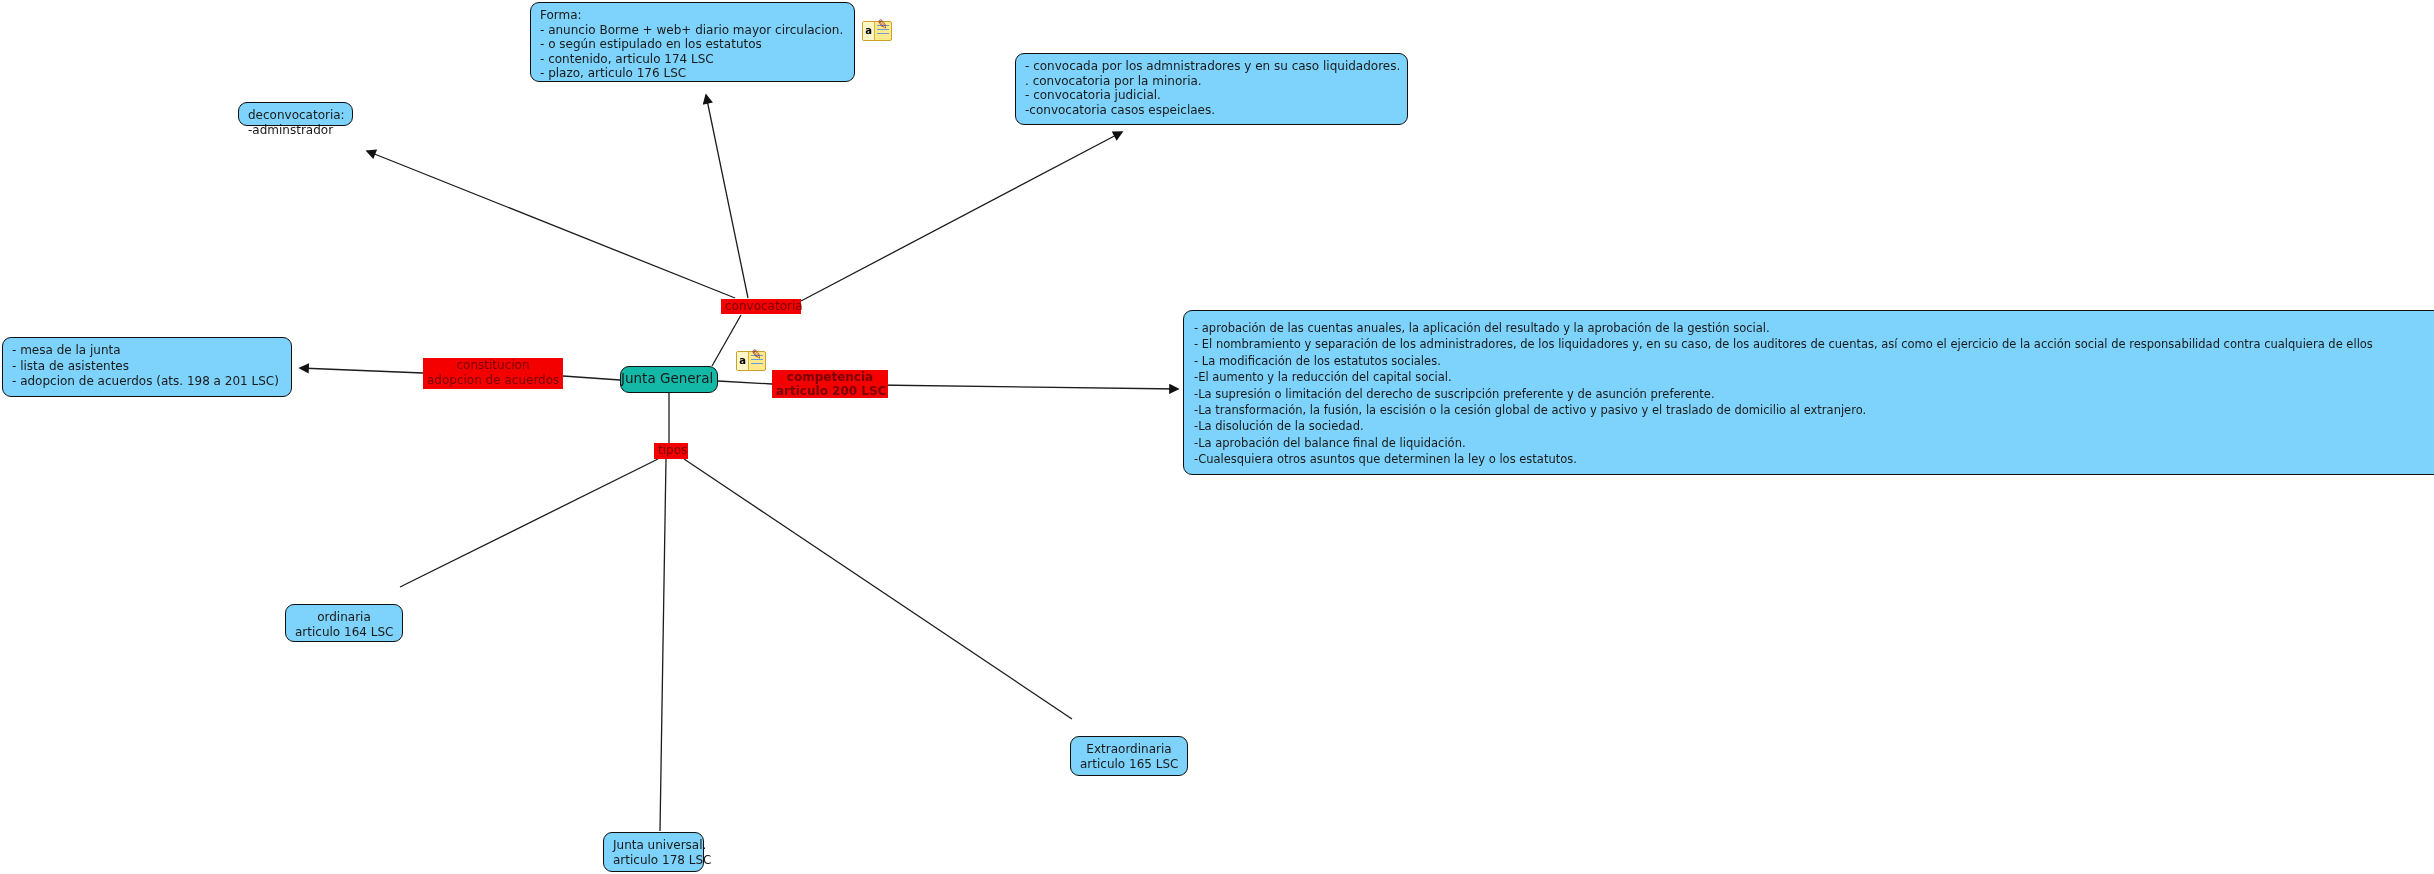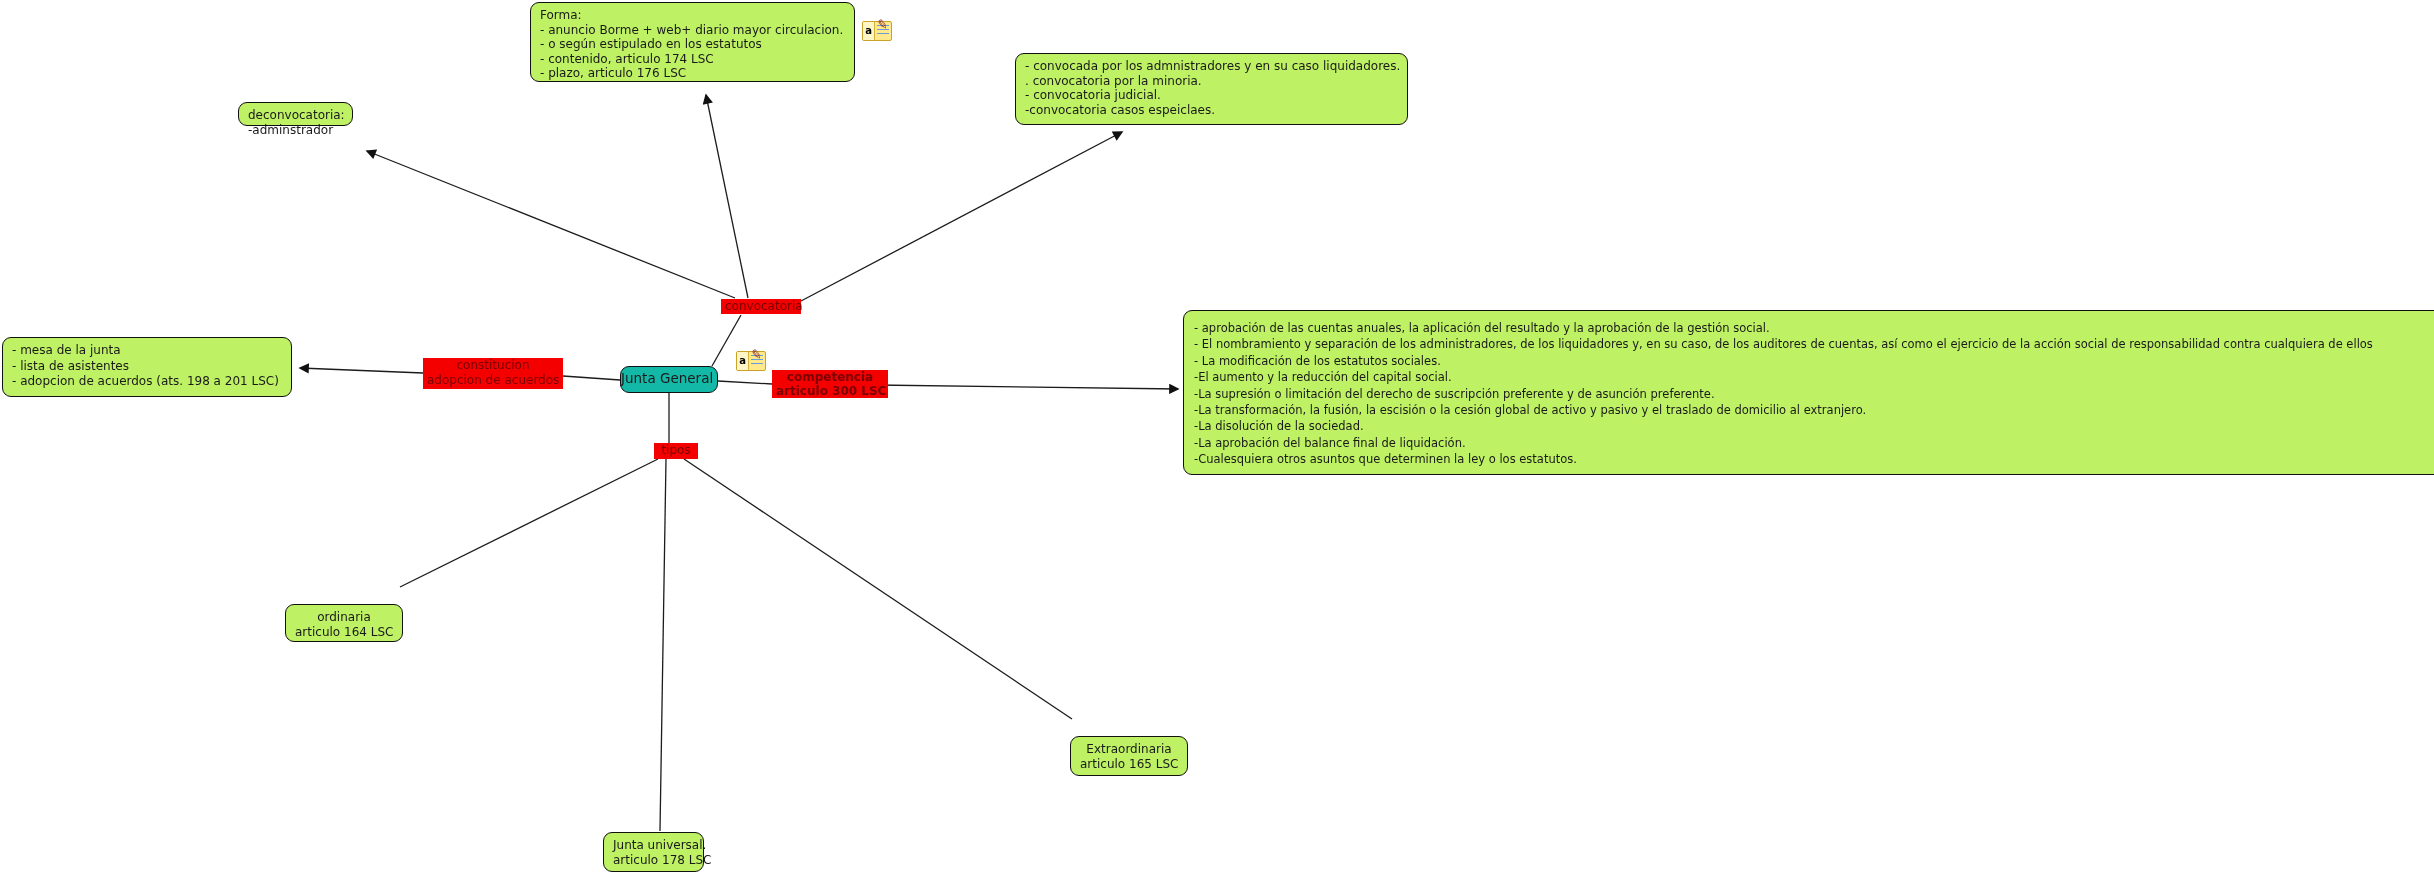--- a/index.html
+++ b/index.html
@@ -4,21 +4,21 @@
 <style>
   html,body{margin:0;padding:0;background:#ffffff;}
   .canvas{
     position:relative;width:2434px;height:874px;background:#ffffff;overflow:hidden;
     font-family:"DejaVu Sans","Liberation Sans",sans-serif;color:#1a1a1a;
   }
   .edges{position:absolute;left:0;top:0;width:2434px;height:874px;}
   .edges line{stroke:#1c1c1c;stroke-width:1.3;}
   
   .ibox{
-    position:absolute;box-sizing:border-box;background:#bef264;border:1px solid #111;
+    position:absolute;box-sizing:border-box;background:#7dd3fc;border:1px solid #111;
     border-radius:9px;padding:5px 9px;font-size:12px;line-height:14.5px;white-space:nowrap;
   }
   .ibox.center{text-align:center;margin-top:16px;}
   
   .rnode{
     position:absolute;box-sizing:border-box;background:#f40000;color:#7a0000;
     font-size:12px;line-height:14px;padding:0 4px;text-align:center;white-space:nowrap;
   }
   
   .root{
@@ -111,24 +111,24 @@
   <div class="root" style="left:620px;top:366px;width:98px;height:27px;">Junta General</div>
 
   <div class="note-icon" style="left:736px;top:351px;">
     <span class="note-a">a</span>
     <span class="note-lines"></span>
     <span class="note-pencil">✎</span>
   </div>
 
   <div class="rnode" style="left:772px;top:370px;width:116px;height:28px;font-weight:bold;">
     <div>competencia</div>
-    <div>articulo 300 LSC</div>
+    <div>articulo 200 LSC</div>
   </div>
 
-  <div class="rnode" style="left:654px;top:443px;width:44px;height:16px;">tipos</div>
+  <div class="rnode" style="left:654px;top:443px;width:34px;height:16px;">tipos</div>
 
   <div class="ibox big" style="left:1183px;top:310px;width:1492px;height:165px;padding:9px 10px;overflow:hidden;">
     <div>- aprobación de las cuentas anuales, la aplicación del resultado y la aprobación de la gestión social.</div>
     <div>- El nombramiento y separación de los administradores, de los liquidadores y, en su caso, de los auditores de cuentas, así como el ejercicio de la acción social de responsabilidad contra cualquiera de ellos</div>
     <div>- La modificación de los estatutos sociales.</div>
     <div>-El aumento y la reducción del capital social.</div>
     <div>-La supresión o limitación del derecho de suscripción preferente y de asunción preferente.</div>
     <div>-La transformación, la fusión, la escisión o la cesión global de activo y pasivo y el traslado de domicilio al extranjero.</div>
     <div>-La disolución de la sociedad.</div>
     <div>-La aprobación del balance final de liquidación.</div>

